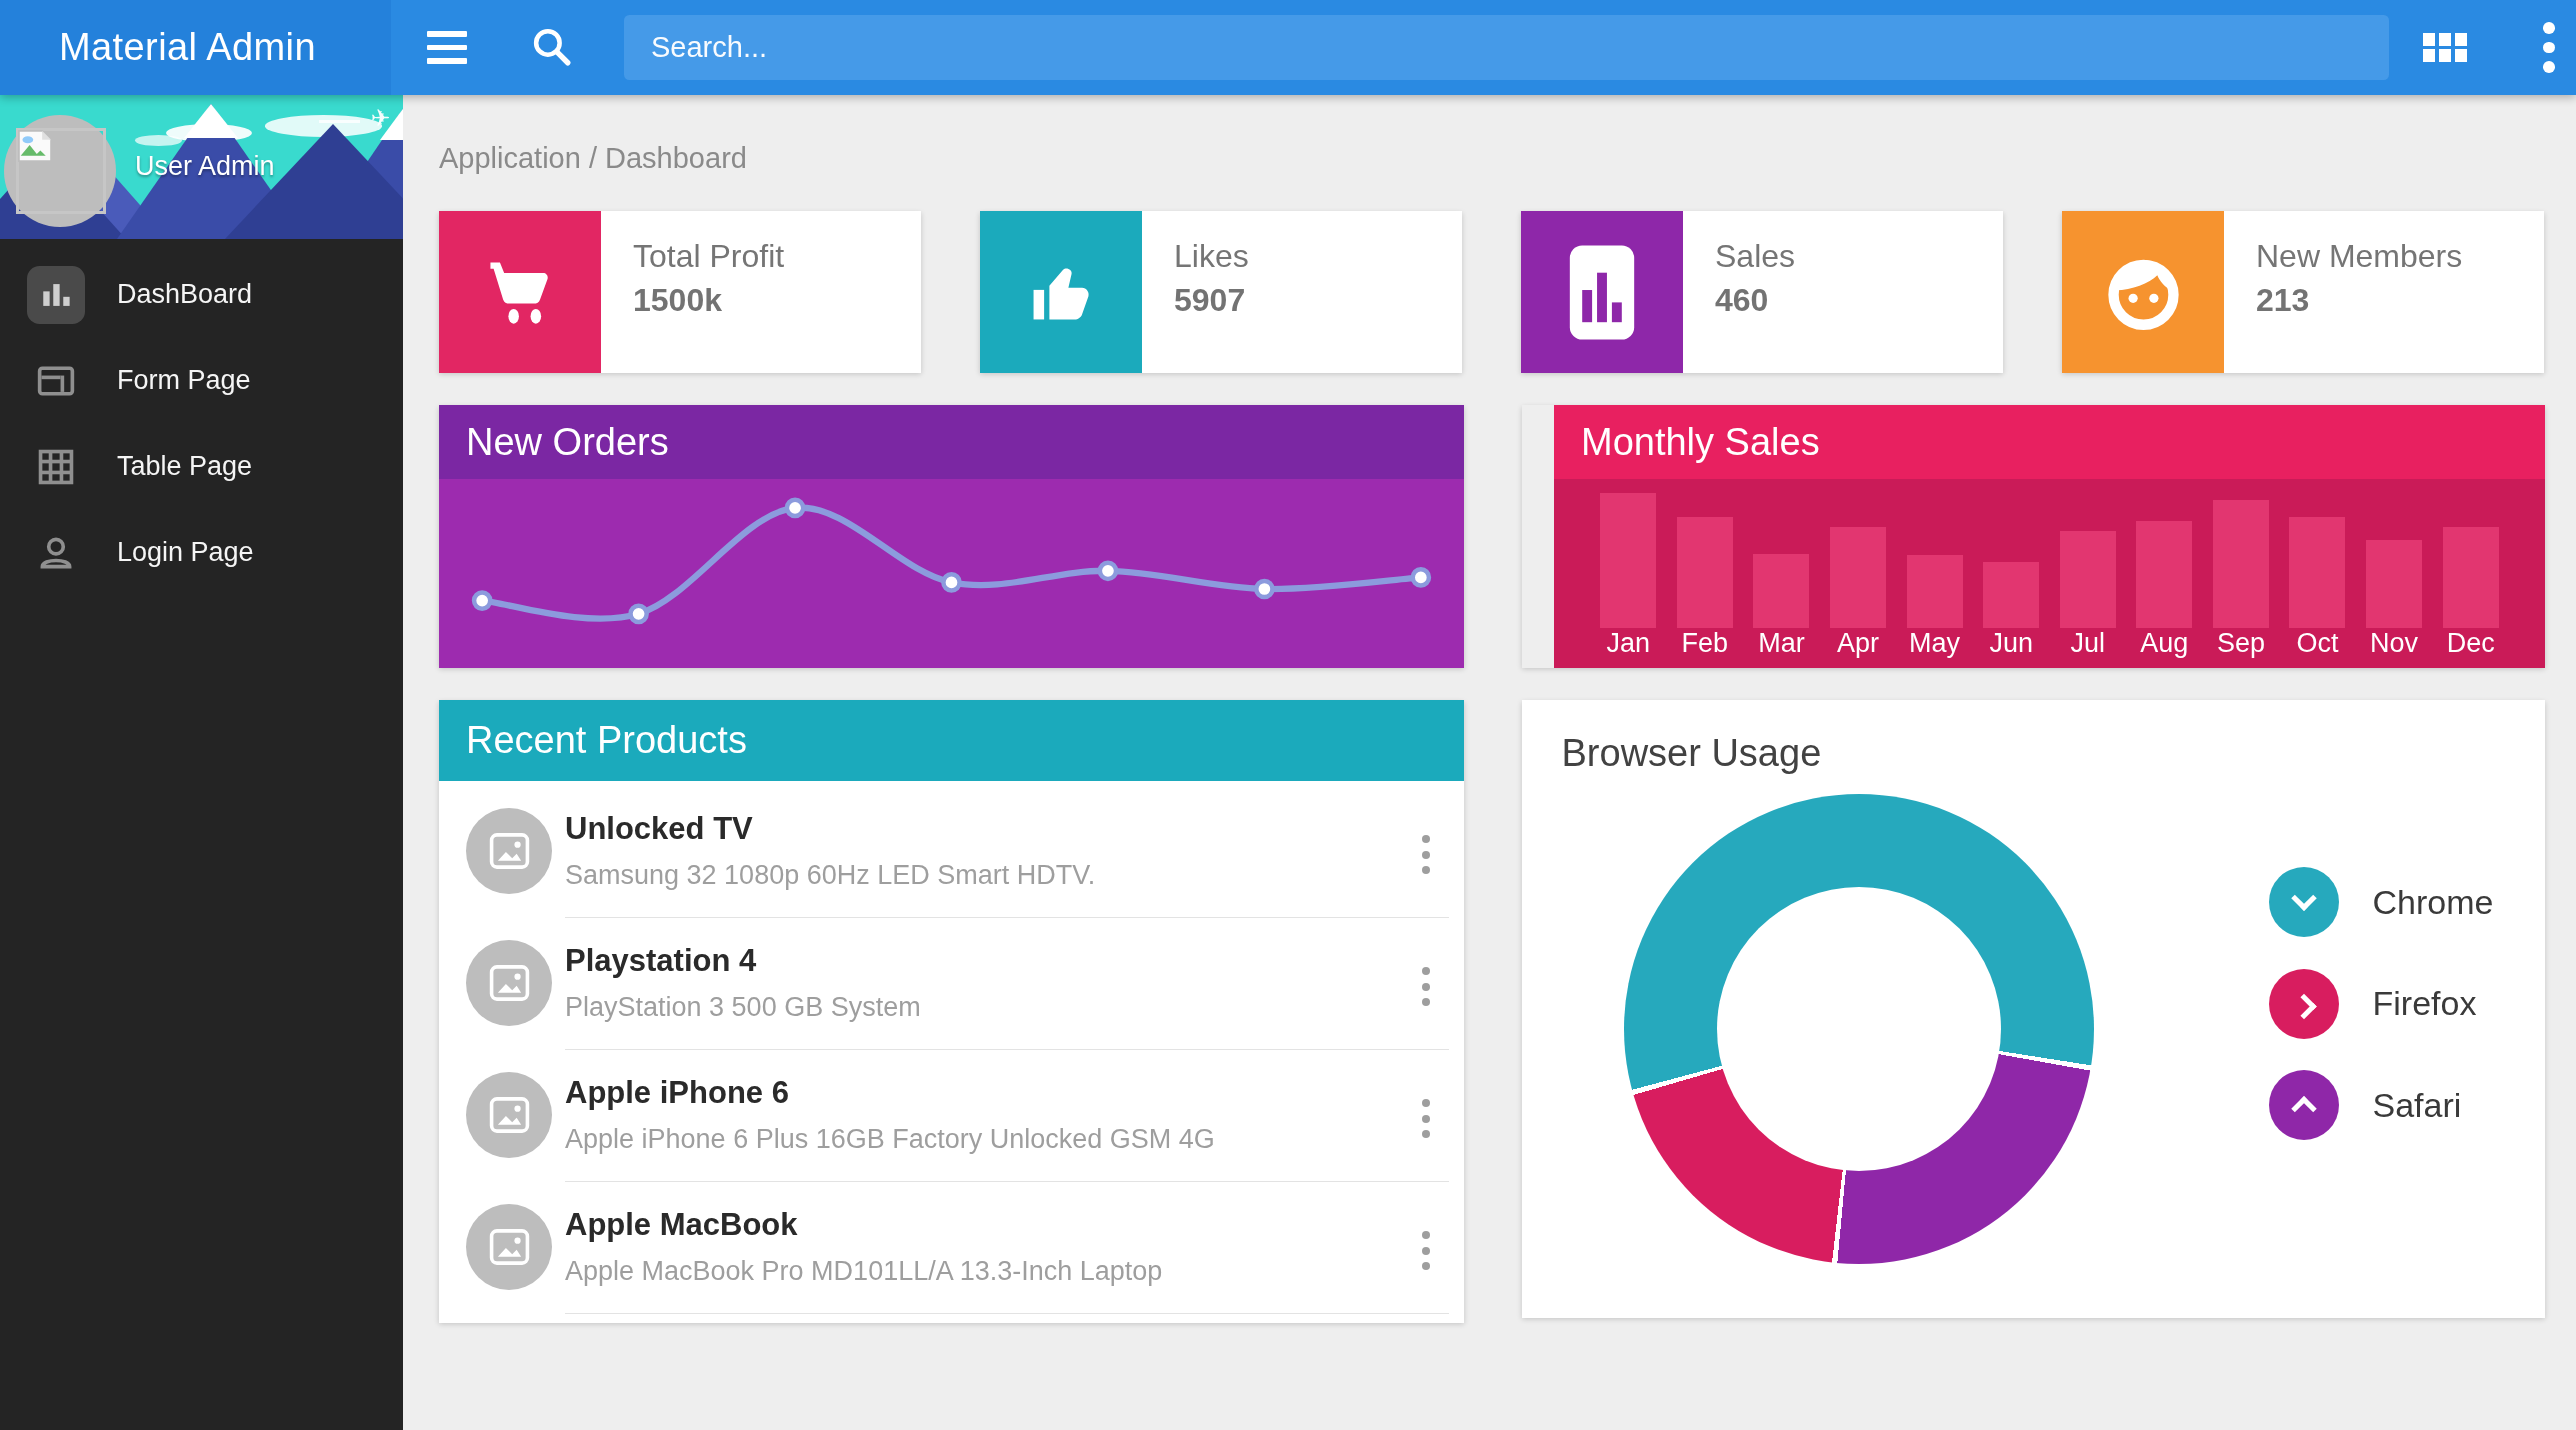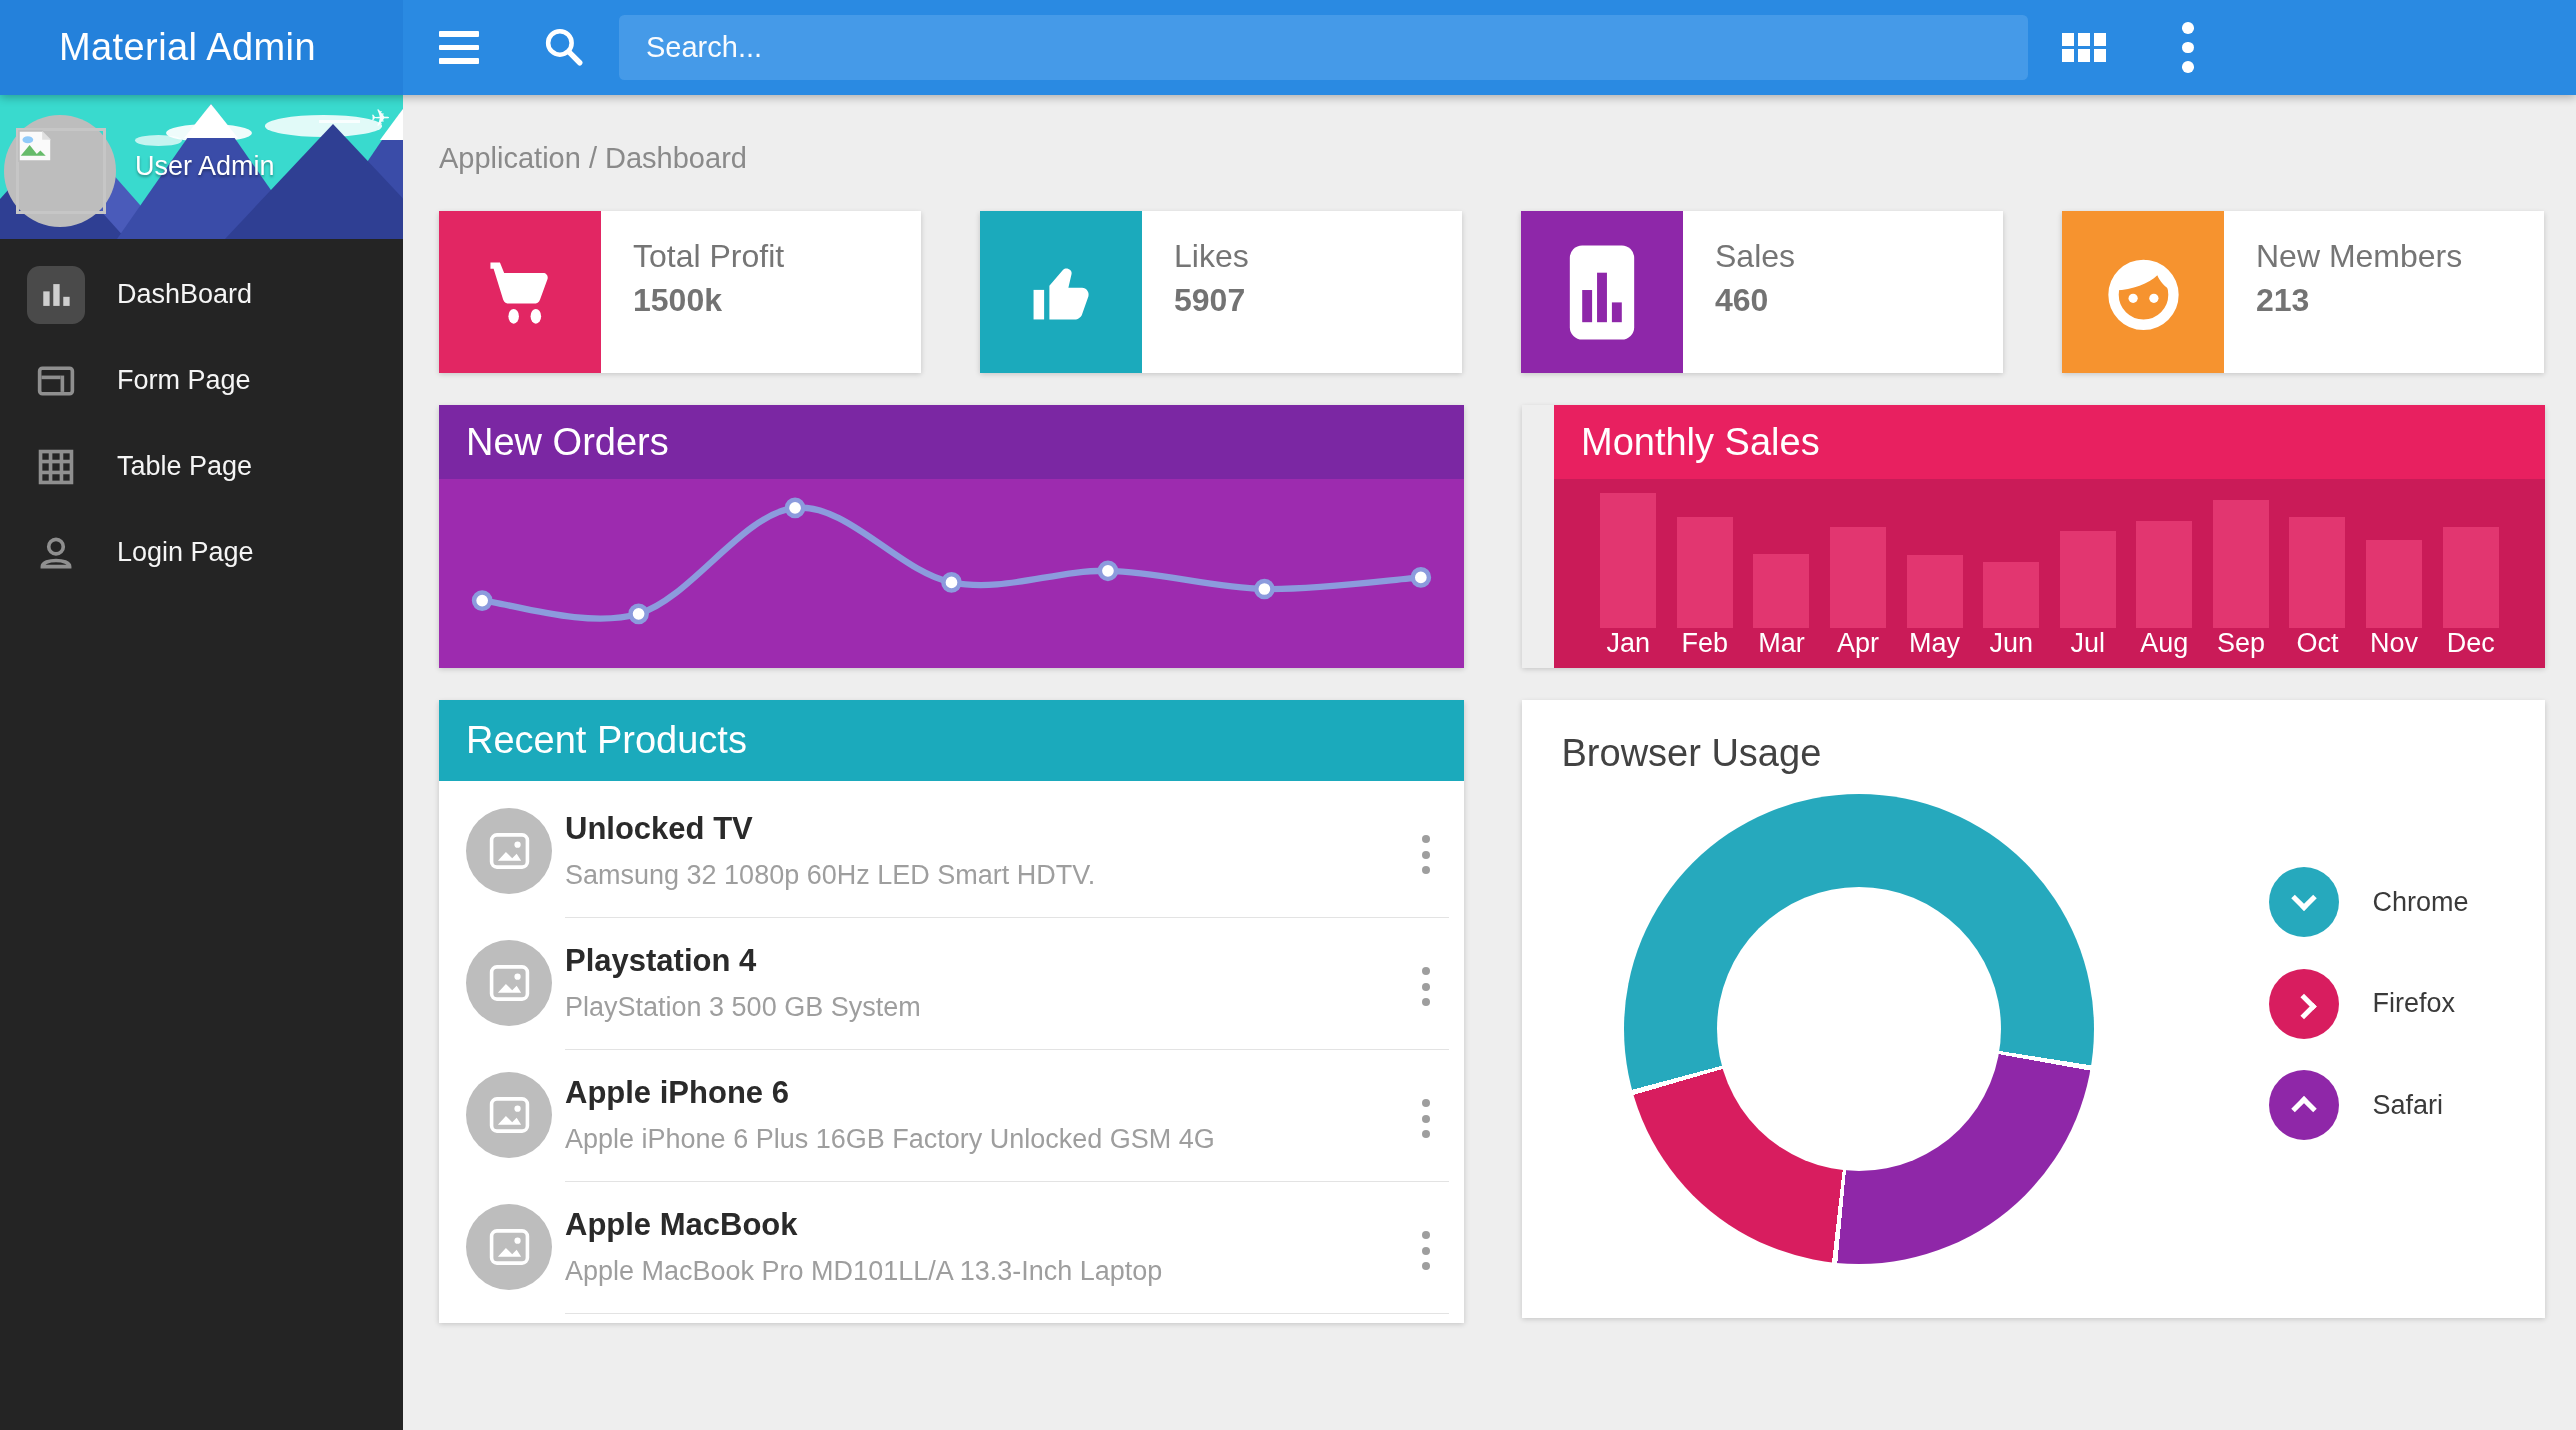--- a/index.html
+++ b/index.html
@@ -9,21 +9,21 @@
   
   .topbar { position:absolute; top:0; left:0; width:2576px; height:95px; display:flex; z-index:30;
     box-shadow:0 2.7px 9px rgba(0,0,0,.28); }
   .brand { width:403px; height:95px; background:#2481DB; color:#fff; font-size:38px;
     display:flex; align-items:center; padding-left:59px; letter-spacing:0.4px; }
   .topbar-main { flex:1; background:#2A8AE2; display:flex; align-items:center; }
   .hamburger { width:58px; height:58px; margin-left:27px; border:none; background:transparent;
     display:flex; flex-direction:column; justify-content:center; gap:8px; cursor:pointer; }
   .hamburger i { display:block; width:40px; height:5.4px; background:#fff; border-radius:0.9px; margin:0 auto; }
   .search-btn { border:none; background:transparent; margin-left:50px; cursor:pointer; width:50px; height:50px; }
-  .search-input { margin-left:31px; width:1409px; height:65px; background:#459AE8; border:none;
+  .search-input { margin-left:48px; width:1765px; height:65px; background:#459AE8; border:none;
     border-radius:5.4px; color:#fff; font-size:29px; padding:0 27px; outline:none; }
   .search-input::placeholder { color:#fff; opacity:.97; }
   .tb-right { display:flex; align-items:center; margin-left:29px; gap:50px; }
   .icon-btn { border:none; background:transparent; cursor:pointer; width:54px; height:54px;
     display:flex; align-items:center; justify-content:center; }
   .apps-grid { display:grid; grid-template-columns:repeat(3,12.6px); grid-template-rows:repeat(2,12.6px); gap:3.6px; }
   .apps-grid i { background:#fff; display:block; }
   .kebab { display:flex; flex-direction:column; gap:8px; }
   .kebab i { width:11.7px; height:11.7px; border-radius:50%; background:#fff; display:block; }
 
@@ -95,21 +95,21 @@
   .donut { position:absolute; left:102px; top:94px; width:470px; height:470px; border-radius:50%; }
   .donut-hole { position:absolute; left:93px; top:93px; width:284px; height:284px;
     border-radius:50%; background:#fff; }
   .legend { position:absolute; left:747px; top:167px; }
   .leg-item { display:flex; align-items:center; height:70px; margin-bottom:31.5px; }
   .leg-circle { width:70px; height:70px; border-radius:50%; display:flex; align-items:center; justify-content:center; }
   .chev { width:18px; height:18px; border-right:5.4px solid #fff; border-bottom:5.4px solid #fff; display:block; }
   .chev.down { transform:rotate(45deg) translate(-2.7px,-2.7px); }
   .chev.right { transform:rotate(-45deg) translate(-1.8px,1.8px); }
   .chev.up { transform:rotate(-135deg) translate(-2.7px,-2.7px); }
-  .leg-label { margin-left:34px; font-size:27px; color:#3A3A3A; }
+  .leg-label { margin-left:34px; font-size:34px; color:#3A3A3A; }
 </style>
 </head>
 <body>
 
 <header class="topbar">
   <div class="brand">
     <span>Material Admin</span>
   </div>
   <div class="topbar-main">
     <button class="hamburger">

